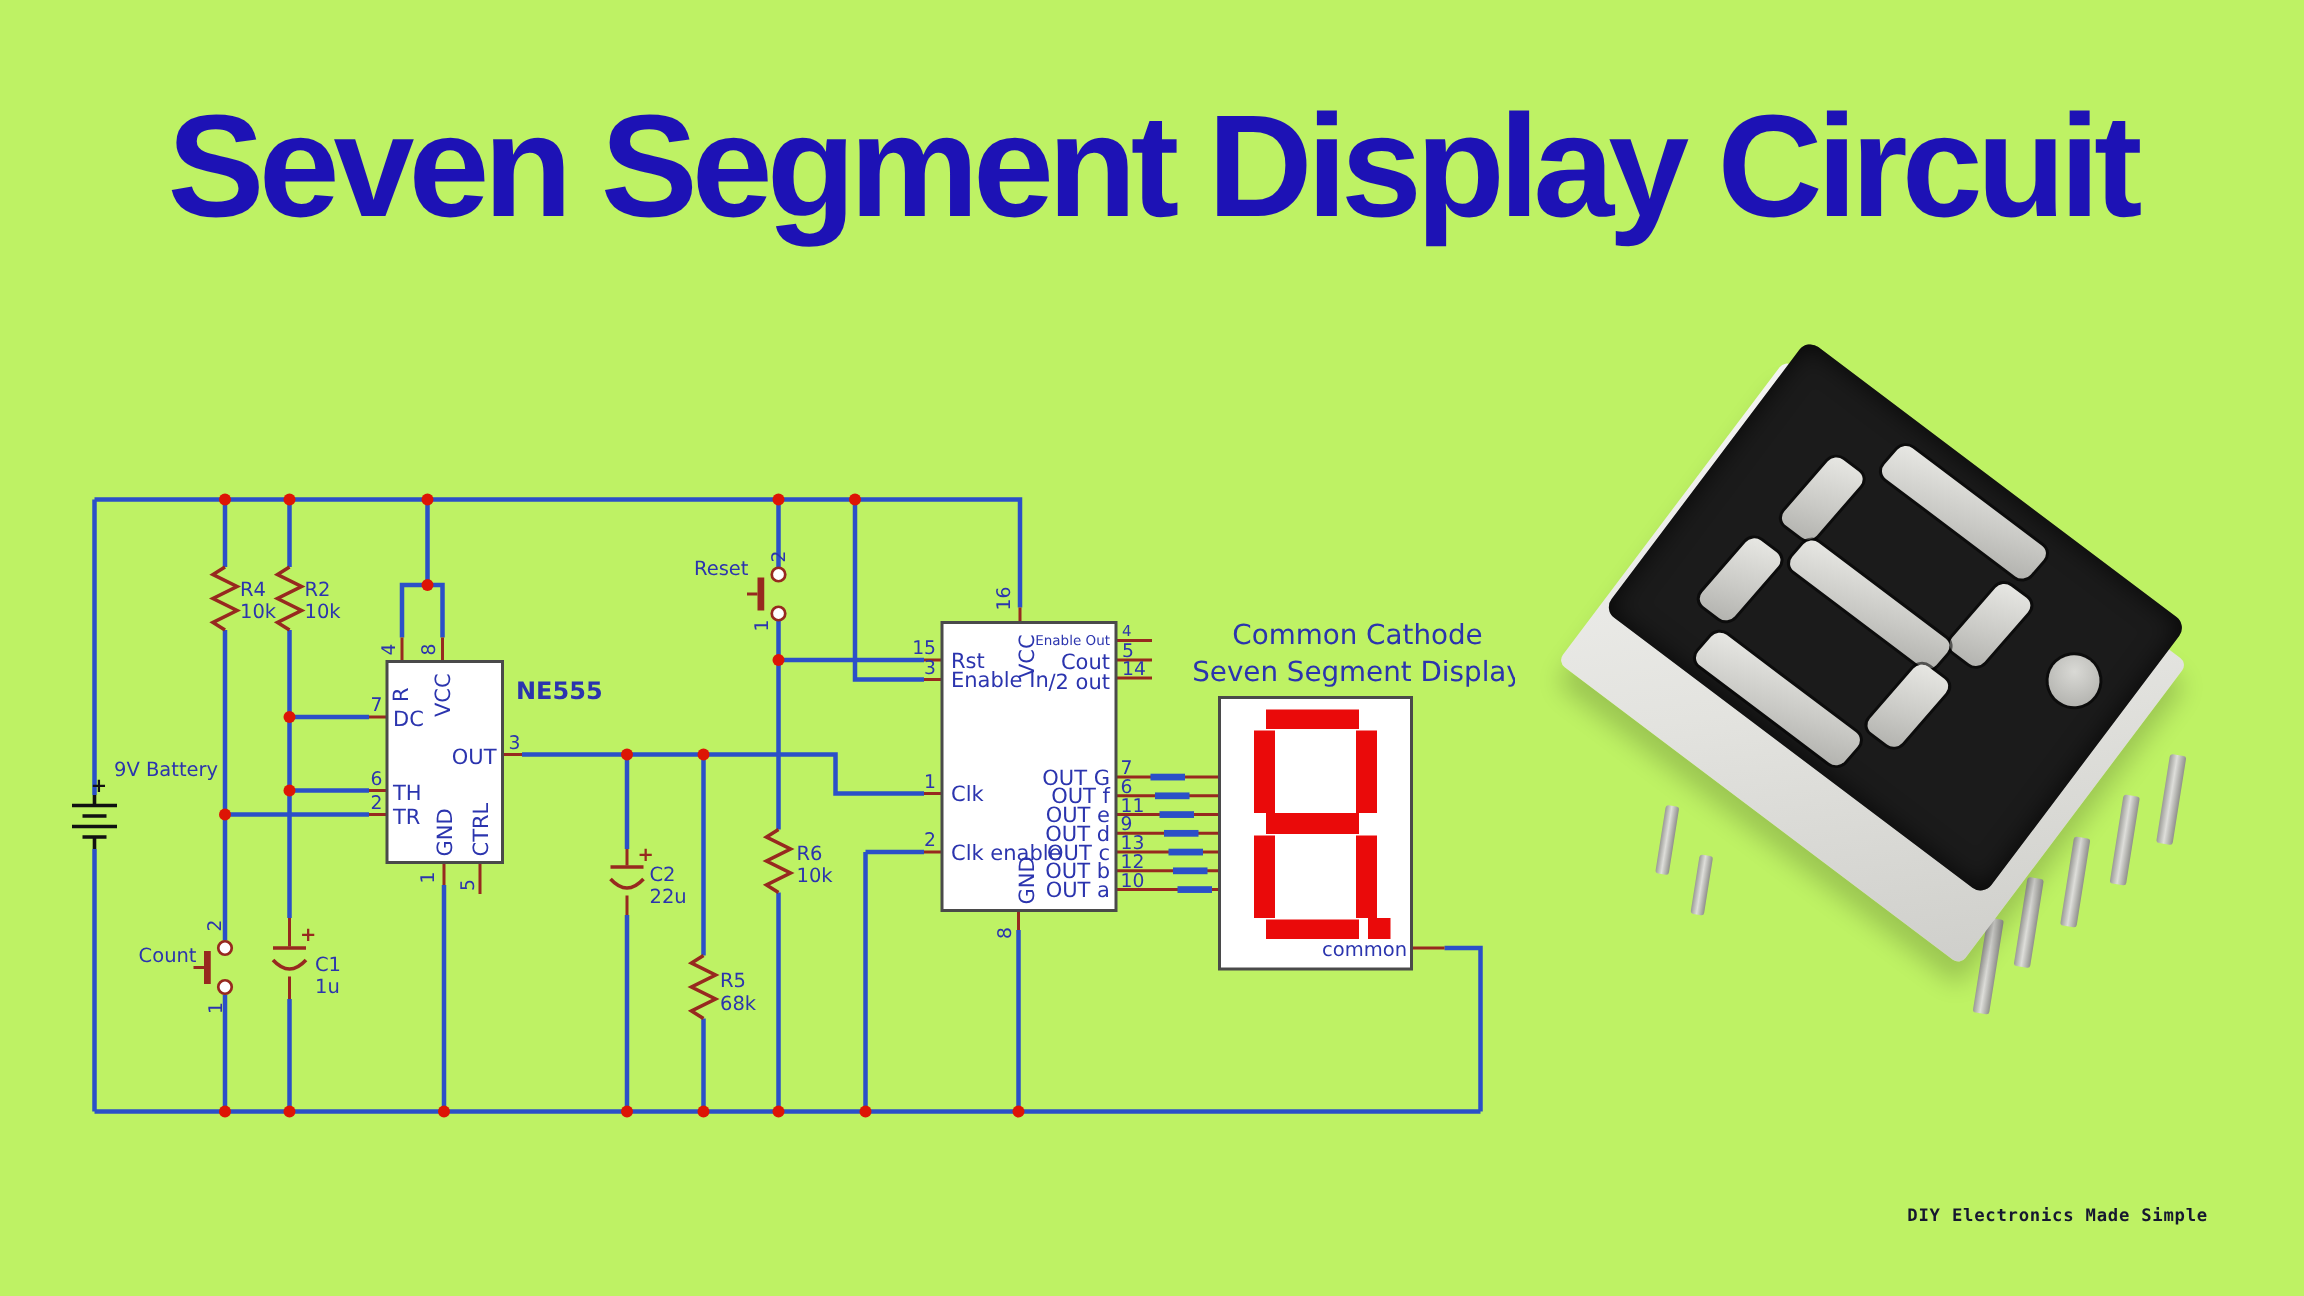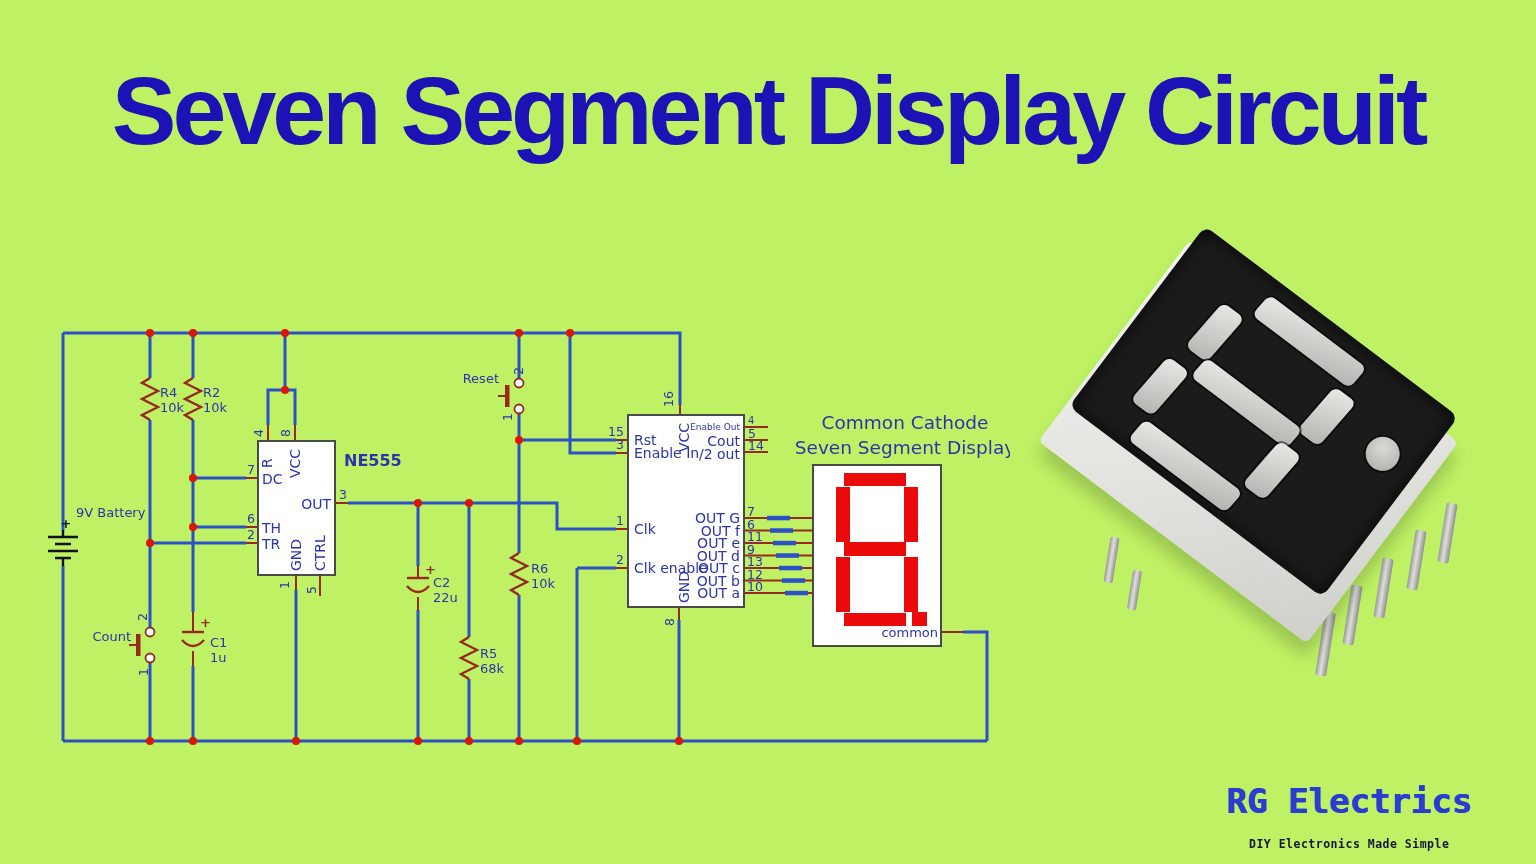--- a/index.html
+++ b/index.html
@@ -287,17 +287,16 @@
         <div class="pseg" style="left:80px;top:104px;width:120px;height:25px;"></div>
         <div class="pseg" style="left:50px;top:126px;width:27px;height:58px;"></div>
         <div class="pseg" style="left:190px;top:126px;width:27px;height:58px;"></div>
         <div class="pseg" style="left:74px;top:190px;width:122px;height:27px;"></div>
       </div>
       <div class="pdp" style="left:262px;top:58px;"></div>
     </div>
   </div>
 
   <div class="logo">
-    <div class="logo-name">RG Electrics</div>
     <div class="logo-tagline">DIY Electronics Made Simple</div>
   </div>
 
 </div>
 
 </body></html>

